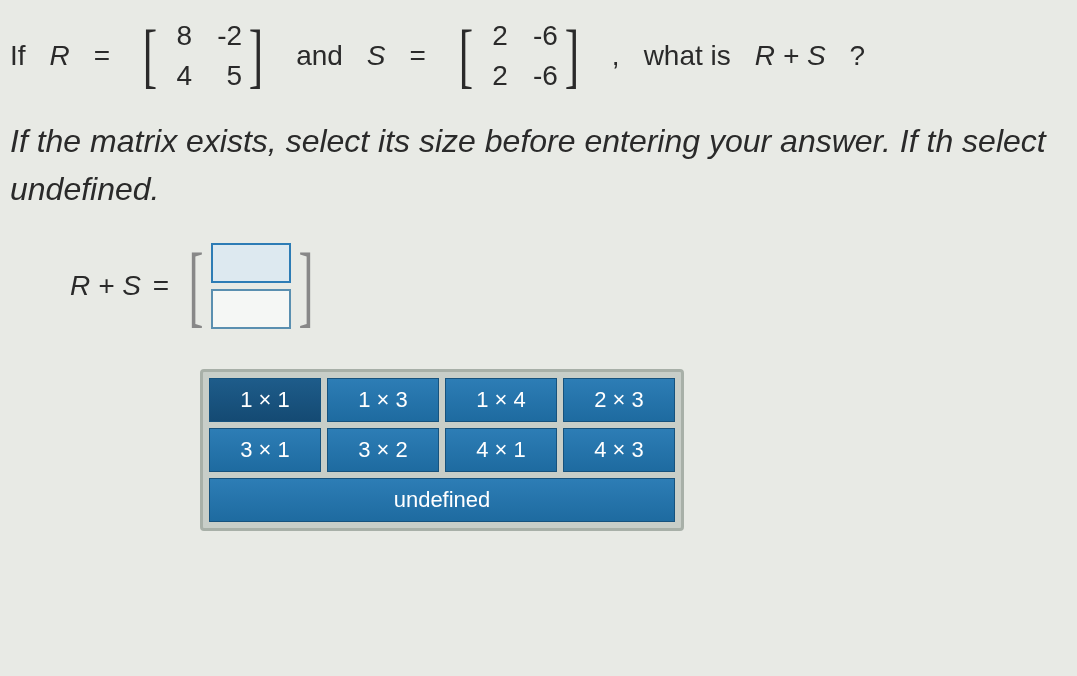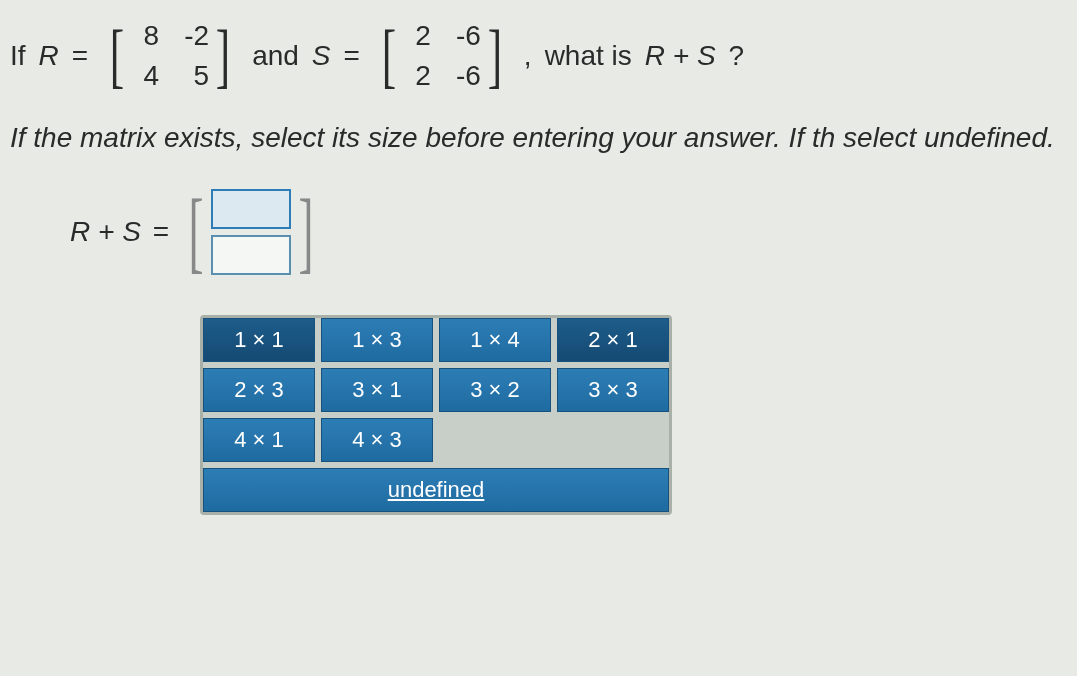--- a/index.html
+++ b/index.html
@@ -10,21 +10,21 @@
     background: #e8eae5;
     color: #2a2a2a;
     width: 1077px;
     height: 676px;
     overflow: hidden;
   }
   .question-line1 {
     display: flex;
     align-items: center;
     font-size: 28px;
-    gap: 13px;
+    gap: 24px;
     margin-bottom: 25px;
   }
   .italic { font-style: italic; }
   .matrix {
     display: inline-flex;
     align-items: center;
     margin: 0 4px;
   }
   .bracket {
     font-size: 72px;
@@ -36,21 +36,21 @@
   .matrix-grid {
     display: grid;
     grid-template-columns: repeat(2, auto);
     gap: 8px 22px;
     font-size: 28px;
     padding: 0 2px;
   }
   .matrix-cell { text-align: right; min-width: 28px; }
   .instruction {
     font-style: italic;
-    font-size: 28px;
+    font-size: 32px;
     line-height: 1.5;
     margin: 20px 0 30px 0;
   }
   .answer-row {
     display: flex;
     align-items: center;
     font-size: 28px;
     margin-left: 60px;
     gap: 12px;
     margin-bottom: 40px;
@@ -80,20 +80,21 @@
   }
   .input-box.active {
     border: 2px solid #2d7cb5;
     background: #dde9f0;
   }
   .size-selector {
     display: inline-block;
     margin-left: 190px;
     border: 3px solid #a8b0a8;
     background: #c8cec8;
+    padding: 6px;
     border-radius: 4px;
   }
   .size-grid {
     display: grid;
     grid-template-columns: repeat(4, 112px);
     gap: 6px;
   }
   .size-btn {
     background: linear-gradient(#2d7db5, #1e6ba0);
     color: #fff;
@@ -109,21 +110,20 @@
   }
   .undefined-btn {
     grid-column: 1 / span 4;
     background: linear-gradient(#2d7db5, #1e6ba0);
     color: #fff;
     font-size: 22px;
     padding: 8px 0;
     text-align: center;
     border: 1px solid #16527d;
     cursor: pointer;
-    text-decoration: underline;
   }
 </style>
 </head>
 <body>
 
 
 
 <div class="question-line1">
   <span>If</span>
   <span class="italic">R</span>
@@ -170,25 +170,23 @@
     </span>
     <span class="input-bracket">]</span>
   </span>
 </div>
 
 <div class="size-selector">
   <div class="size-grid">
     <div class="size-btn hover">1 × 1</div>
     <div class="size-btn">1 × 3</div>
     <div class="size-btn">1 × 4</div>
-    <div class="size-btn hover">2 × 1</div>
     <div class="size-btn">2 × 3</div>
     <div class="size-btn">3 × 1</div>
     <div class="size-btn">3 × 2</div>
-    <div class="size-btn">3 × 3</div>
     <div class="size-btn">4 × 1</div>
     <div class="size-btn">4 × 3</div>
     <div class="undefined-btn">undefined</div>
   </div>
 </div>
 
 
 
 
 </body></html>

